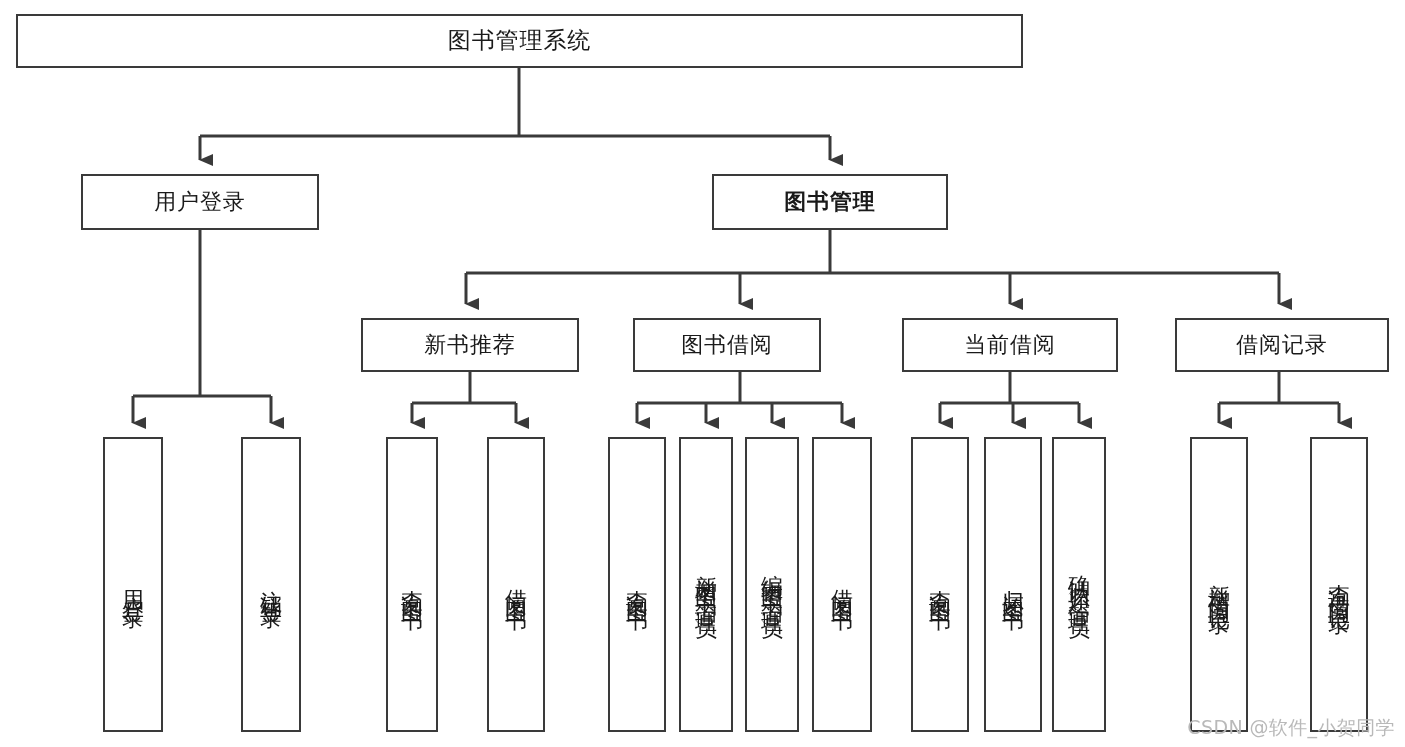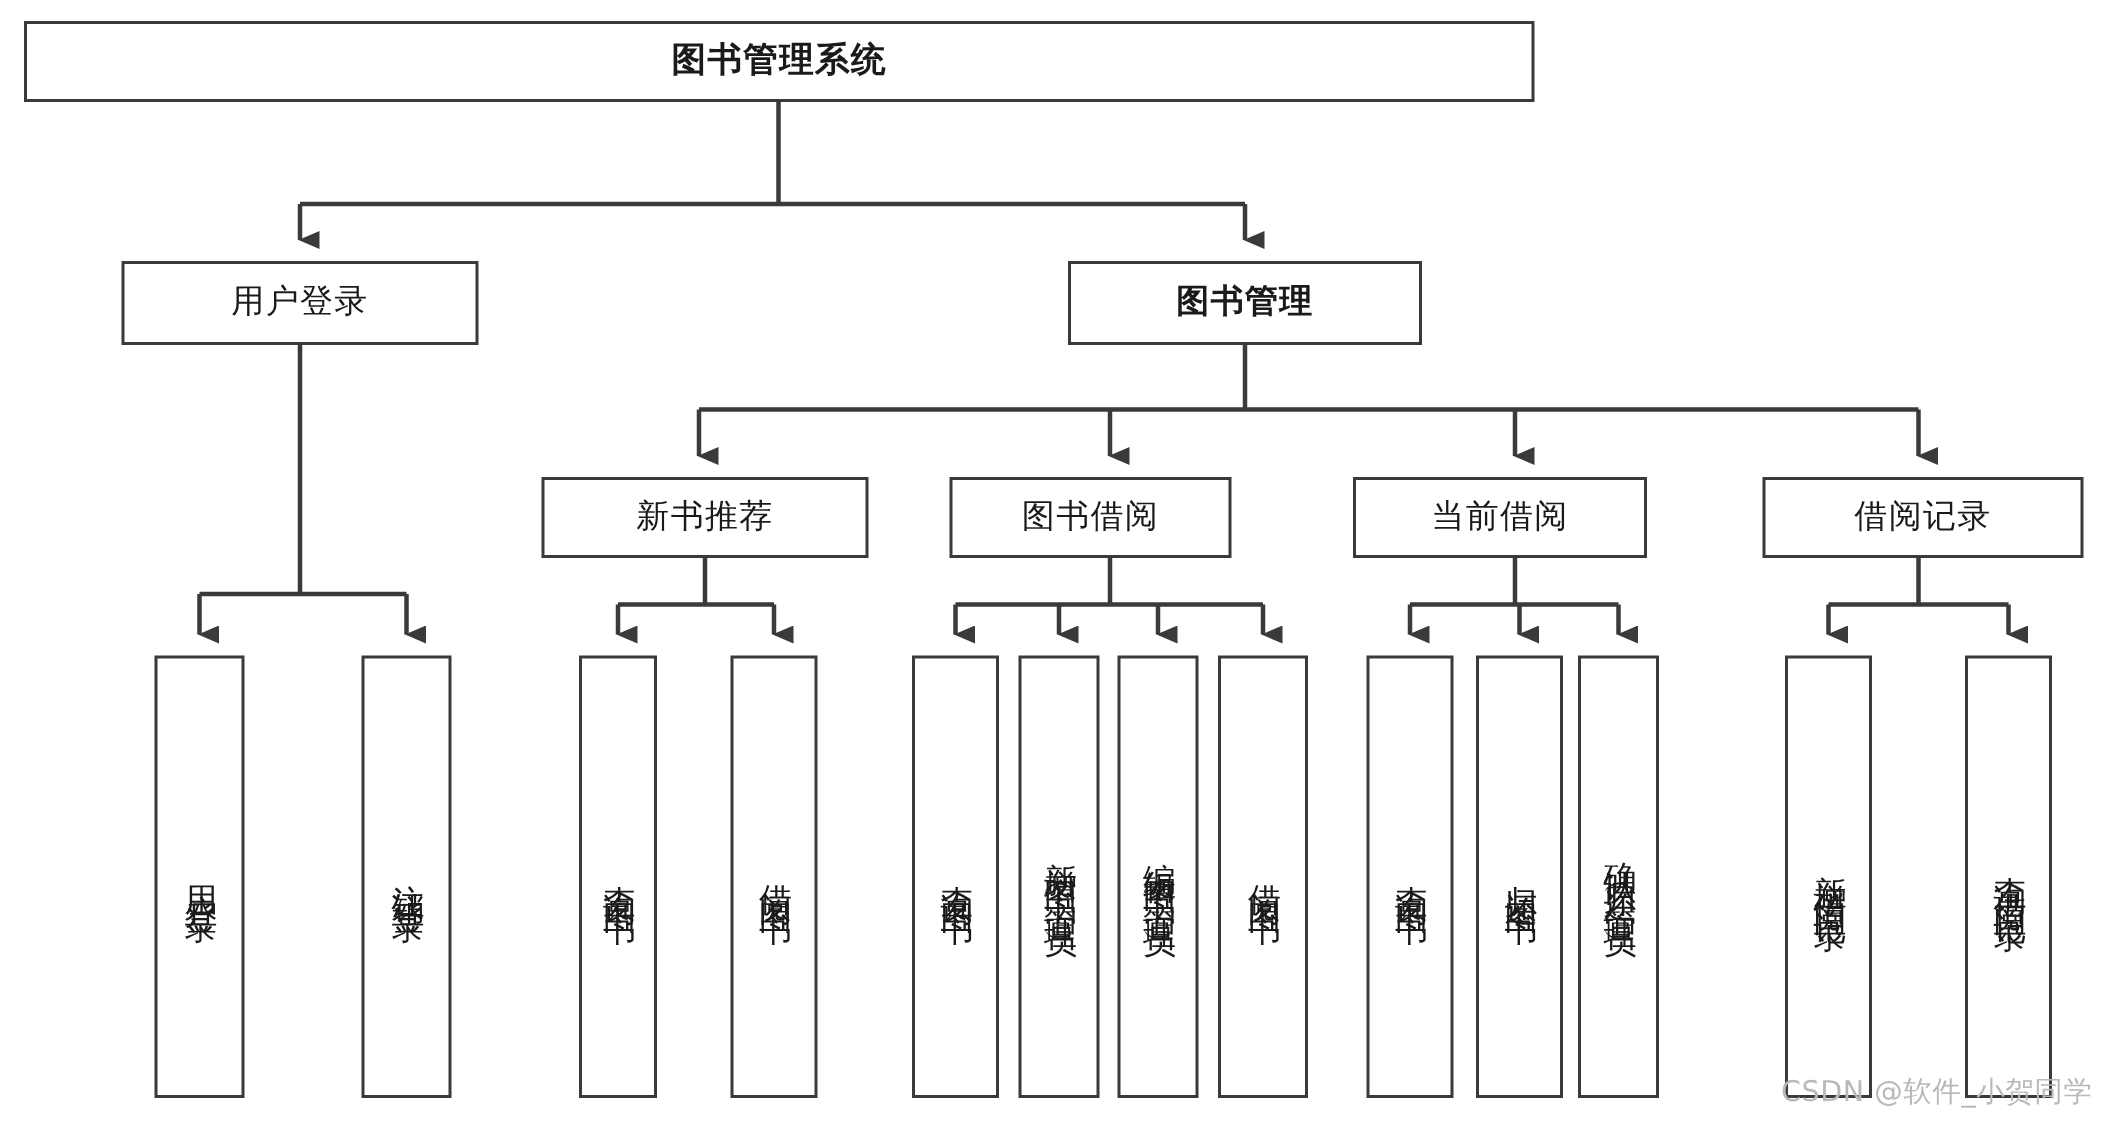--- a/index.html
+++ b/index.html
@@ -42,21 +42,20 @@
     text-align: center;
     letter-spacing: 0.04em;
     line-height: 1.12;
     white-space: nowrap;
   }
   .node.horizontal .node-label {
     font-size: 22px;
   }
   .node.root .node-label {
     font-size: 23px;
-    font-weight: bold;
   }
   .node.vertical {
     align-items: center;
     justify-content: center;
     padding: 4px 0;
   }
   .node.vertical .node-label {
     writing-mode: vertical-rl;
     text-orientation: upright;
     font-size: 22px;
@@ -153,21 +152,21 @@
   <div class="node horizontal" style="left: 712px; top: 174px; width: 236px; height: 56px; border-color: rgb(58, 58, 58); color: rgb(26, 26, 26); font-weight: bold;">
     <span class="node-label">图书管理</span>
   </div>
 
   <div class="node horizontal" style="left: 361px; top: 318px; width: 218px; height: 54px; border-color: rgb(58, 58, 58); color: rgb(26, 26, 26); justify-content: center;">
     <span class="node-label">新书推荐</span>
   </div>
   <div class="node horizontal" style="left: 633px; top: 318px; width: 188px; height: 54px; border-color: rgb(58, 58, 58); color: rgb(26, 26, 26);">
     <span class="node-label">图书借阅</span>
   </div>
-  <div class="node horizontal" style="left: 902px; top: 318px; width: 196px; height: 54px; border-color: rgb(58, 58, 58); color: rgb(26, 26, 26);">
+  <div class="node horizontal" style="left: 902px; top: 318px; width: 216px; height: 54px; border-color: rgb(58, 58, 58); color: rgb(26, 26, 26);">
     <span class="node-label">当前借阅</span>
   </div>
   <div class="node horizontal" style="left: 1175px; top: 318px; width: 214px; height: 54px; border-color: rgb(58, 58, 58); color: rgb(26, 26, 26);">
     <span class="node-label">借阅记录</span>
   </div>
 
   <div class="node vertical" style="left: 103px; top: 437px; width: 60px; height: 295px; border-color: rgb(58, 58, 58); color: rgb(26, 26, 26);">
     <span class="node-label">用户登录</span>
   </div>
   <div class="node vertical" style="left: 241px; top: 437px; width: 60px; height: 295px; border-color: rgb(58, 58, 58); color: rgb(26, 26, 26);">

